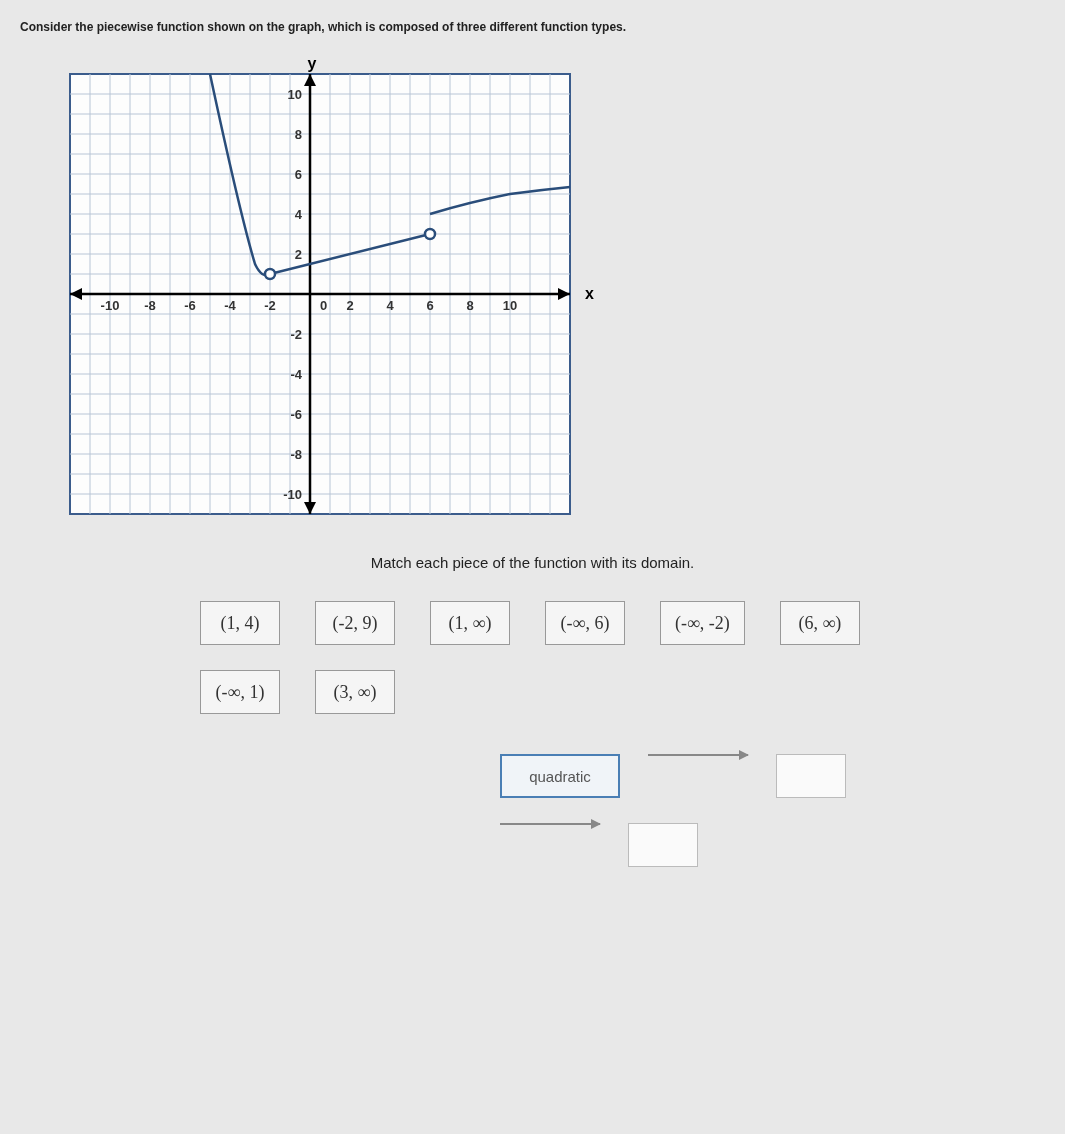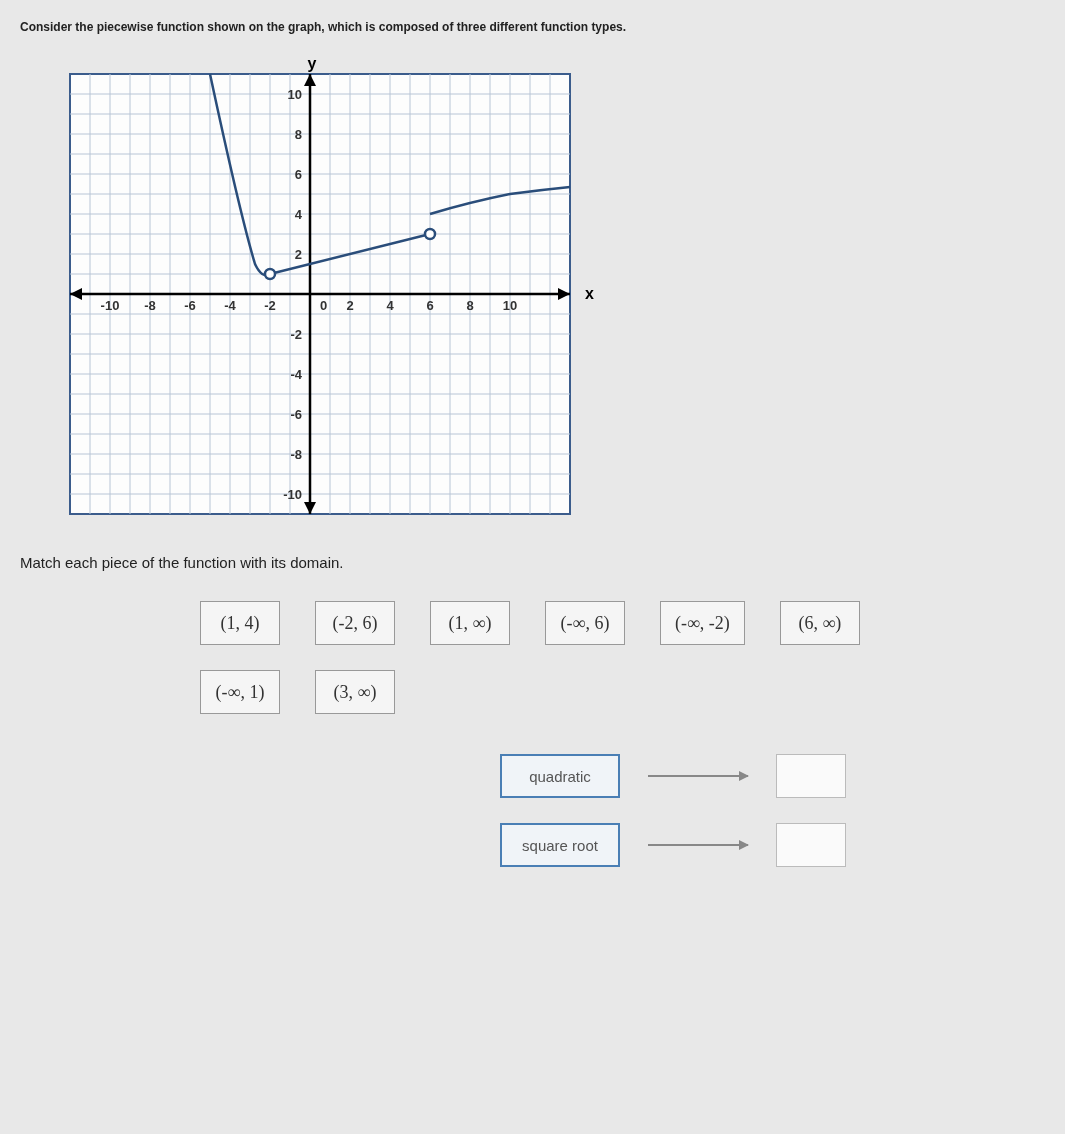--- a/index.html
+++ b/index.html
@@ -21,20 +21,21 @@
     position: relative;
     width: 560px;
     height: 480px;
     margin-bottom: 20px;
     margin-left: 20px;
   }
   .instruction {
     font-size: 15px;
     margin: 20px 0 30px 0;
     color: #222;
+    text-align: center;
   }
   .tiles-area {
     margin-left: 180px;
     margin-bottom: 40px;
   }
   .tile-row {
     display: flex;
     gap: 35px;
     margin-bottom: 25px;
   }
@@ -51,21 +52,21 @@
     font-family: 'Times New Roman', serif;
     cursor: grab;
     user-select: none;
     text-align: center;
   }
   .match-area {
     margin-left: 480px;
   }
   .match-row {
     display: flex;
-    align-items: center;
+    align-items: flex-start;
     gap: 28px;
     margin-bottom: 25px;
   }
   .match-label {
     display: inline-flex;
     align-items: center;
     justify-content: center;
     width: 120px;
     height: 44px;
     border: 2px solid #4a7fb5;
@@ -204,36 +205,35 @@
     <circle cx="230" cy="220" r="5" fill="#fff" stroke="#2a4d7a" stroke-width="2.5"></circle>
     <circle cx="390" cy="180" r="5" fill="#fff" stroke="#2a4d7a" stroke-width="2.5"></circle>
   </svg>
 </div>
 
 <div class="instruction">Match each piece of the function with its domain.</div>
 
 <div class="tiles-area">
   <div class="tile-row">
     <div class="tile">(1, 4)</div>
-    <div class="tile">(-2, 6)</div>
+    <div class="tile">(-2, 9)</div>
     <div class="tile">(1, ∞)</div>
     <div class="tile">(-∞, 6)</div>
     <div class="tile">(-∞, -2)</div>
     <div class="tile">(6, ∞)</div>
   </div>
   <div class="tile-row">
     <div class="tile">(-∞, 1)</div>
     <div class="tile">(3, ∞)</div>
   </div>
 </div>
 
 <div class="match-area">
   <div class="match-row">
     <div class="match-label">quadratic</div>
     <div class="arrow"></div>
     <div class="drop-zone"></div>
   </div>
   <div class="match-row">
-    <div class="match-label">square root</div>
     <div class="arrow"></div>
     <div class="drop-zone"></div>
   </div>
 </div>
 
 </body></html>

